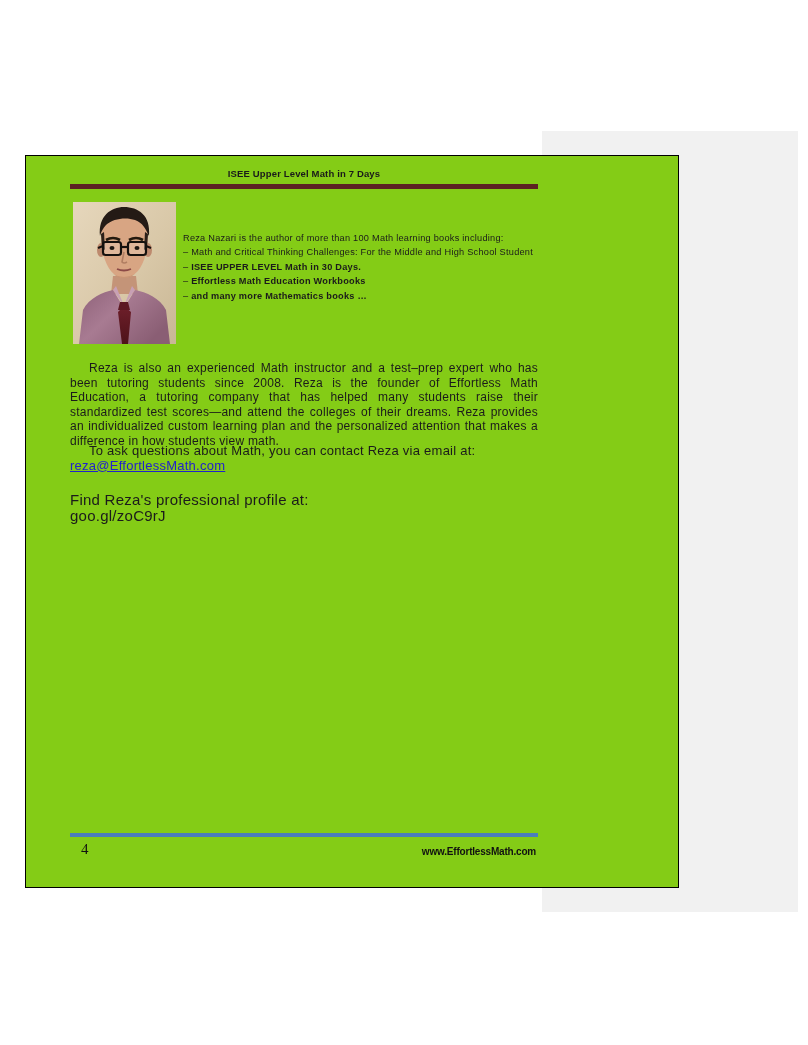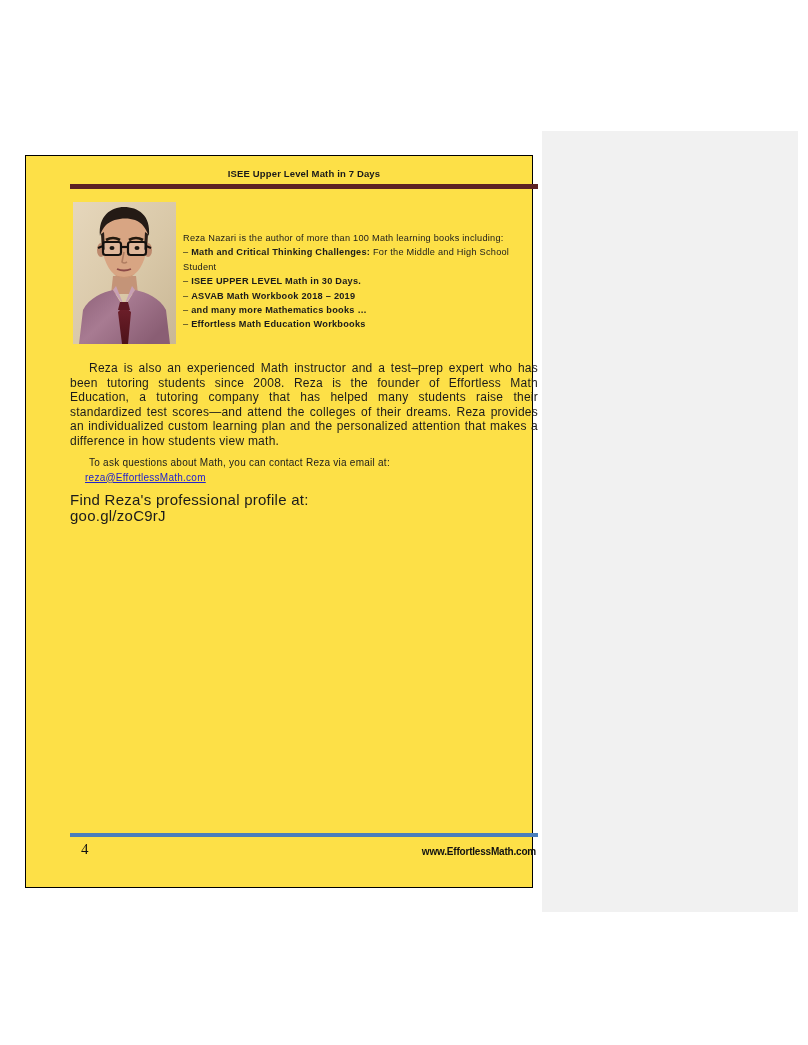--- a/index.html
+++ b/index.html
@@ -24,23 +24,23 @@
     width: 256px;
     height: 781px;
     background: #f1f1f1;
   }
 
   
   #page-sheet {
     position: absolute;
     left: 25px;
     top: 155px;
-    width: 508px;
+    width: 654px;
     height: 733px;
-    background: #fde047;
+    background: #84cc16;
     border: 1.5px solid #000000;
     box-sizing: border-box;
   }
 
   
   #page-header {
     position: absolute;
     left: 44px;
     top: 12px;
     width: 468px;
@@ -89,55 +89,54 @@
     position: absolute;
     left: 157px;
     top: 75px;
     width: 355px;
     font-size: 9.2px;
     line-height: 14.4px;
     color: #1b1b1b;
     letter-spacing: 0.25px;
   }
   #author-intro .nm { font-weight: normal; }
-  #author-intro .booktitle { font-weight: bold; }
+  #author-intro .booktitle { font-weight: normal; }
   #author-intro .bookline { font-weight: bold; text-align: right; }
 
   
   #bio-paragraph {
     position: absolute;
     left: 44px;
     top: 205px;
     width: 468px;
     font-size: 12px;
     line-height: 14.5px;
     color: #1b1b1b;
     text-align: justify;
     text-indent: 19px;
     letter-spacing: 0.25px;
   }
 
   
   #contact-block {
     position: absolute;
     left: 44px;
-    top: 300px;
-    width: 468px;
-    font-size: 10px;
+    top: 288px;
+    width: 468px;
+    font-size: 13px;
     line-height: 14.5px;
     color: #1b1b1b;
     letter-spacing: 0.25px;
   }
   #contact-line { text-indent: 19px; }
   #email-link {
     color: #2222cc;
     text-decoration: underline;
     display: inline-block;
     margin-top: 0;
-    margin-left: 15px;
   }
   #profile-block {
     position: absolute;
     left: 44px;
     top: 336px;
     width: 468px;
     font-size: 15px;
     line-height: 15.5px;
     color: #1b1b1b;
     letter-spacing: 0.25px;
@@ -257,27 +256,24 @@
     <div>
       <span class="nm">Reza Nazari</span><span> is the author of more than 100 Math learning books including:</span>
     </div>
     <div>
       <span>– </span><span class="booktitle">Math and Critical Thinking Challenges:</span><span> For the Middle and High School Student</span>
     </div>
     <div>
       <span>– </span><span class="bookline">ISEE UPPER LEVEL Math in 30 Days.</span>
     </div>
     <div>
-      <span>– </span><span class="bookline">ASVAB Math Workbook 2018 – 2019</span>
+      <span>– </span><span class="bookline">Effortless Math Education Workbooks</span>
     </div>
     <div>
       <span>– </span><span class="bookline">and many more Mathematics books …</span>
-    </div>
-    <div>
-      <span>– </span><span class="bookline">Effortless Math Education Workbooks</span>
     </div>
   </div>
 
   <div id="bio-paragraph">Reza is also an experienced Math instructor and a test–prep expert who has been tutoring students since 2008. Reza is the founder of Effortless Math Education, a tutoring company that has helped many students raise their standardized test scores—and attend the colleges of their dreams. Reza provides an individualized custom learning plan and the personalized attention that makes a difference in how students view math.</div>
 
   <div id="contact-block">
     <div id="contact-line">To ask questions about Math, you can contact Reza via email at:</div>
     <a id="email-link" href="#">reza@EffortlessMath.com</a>
   </div>
 

